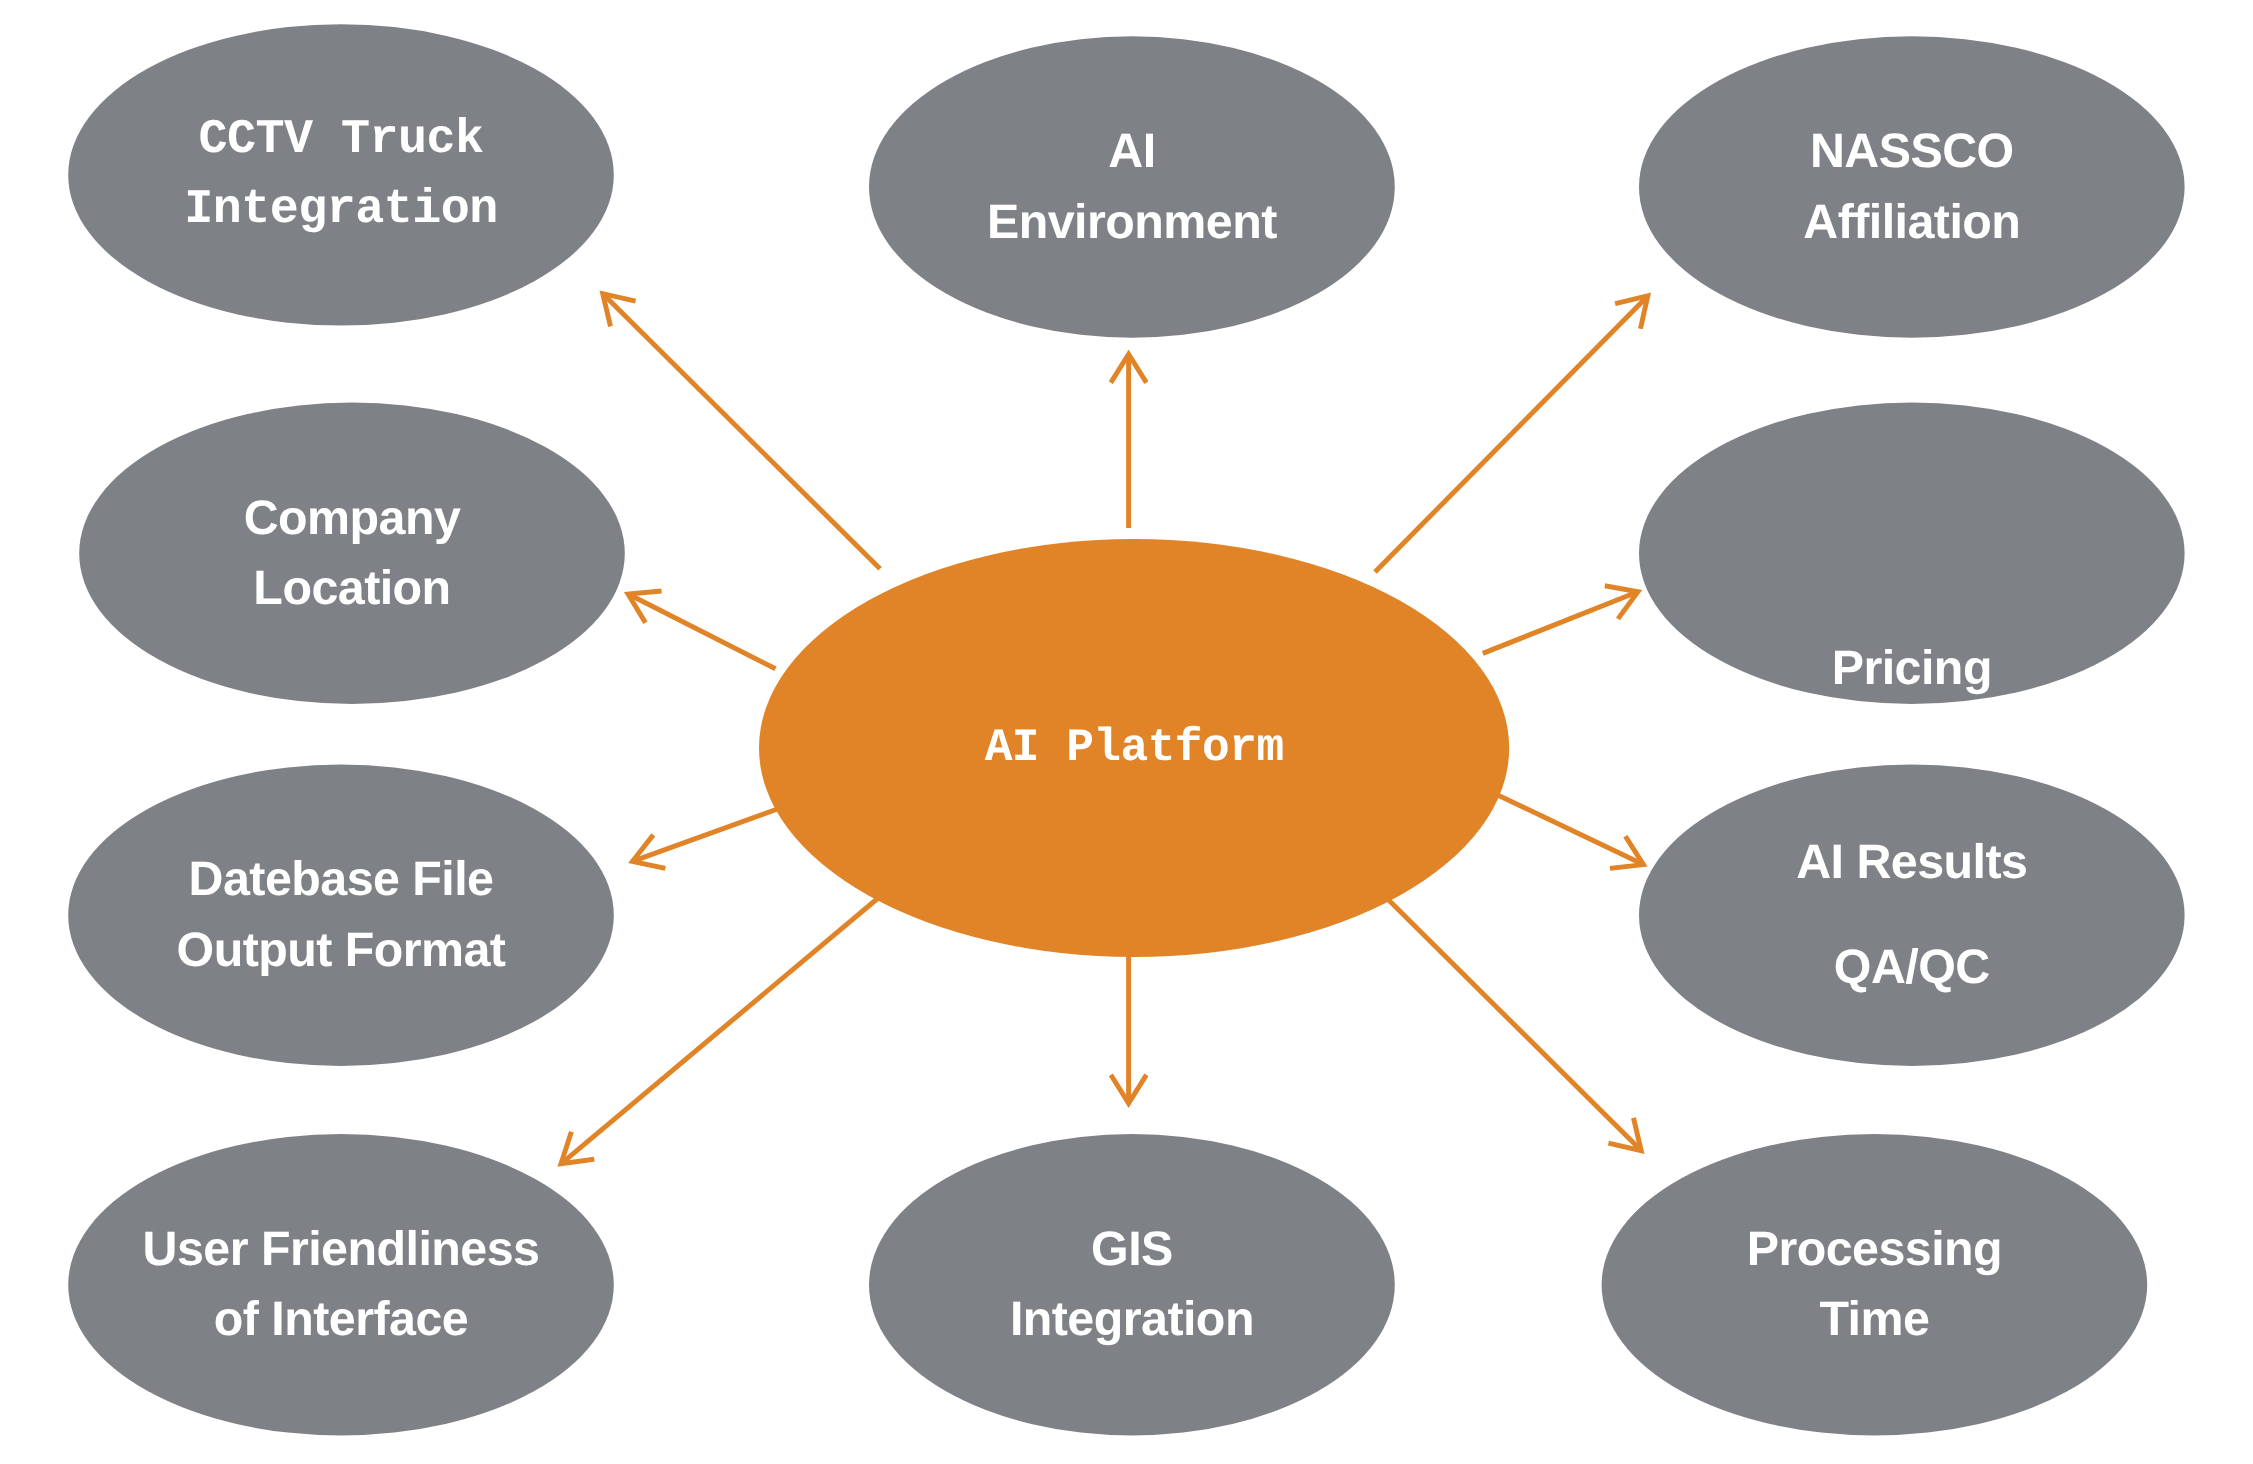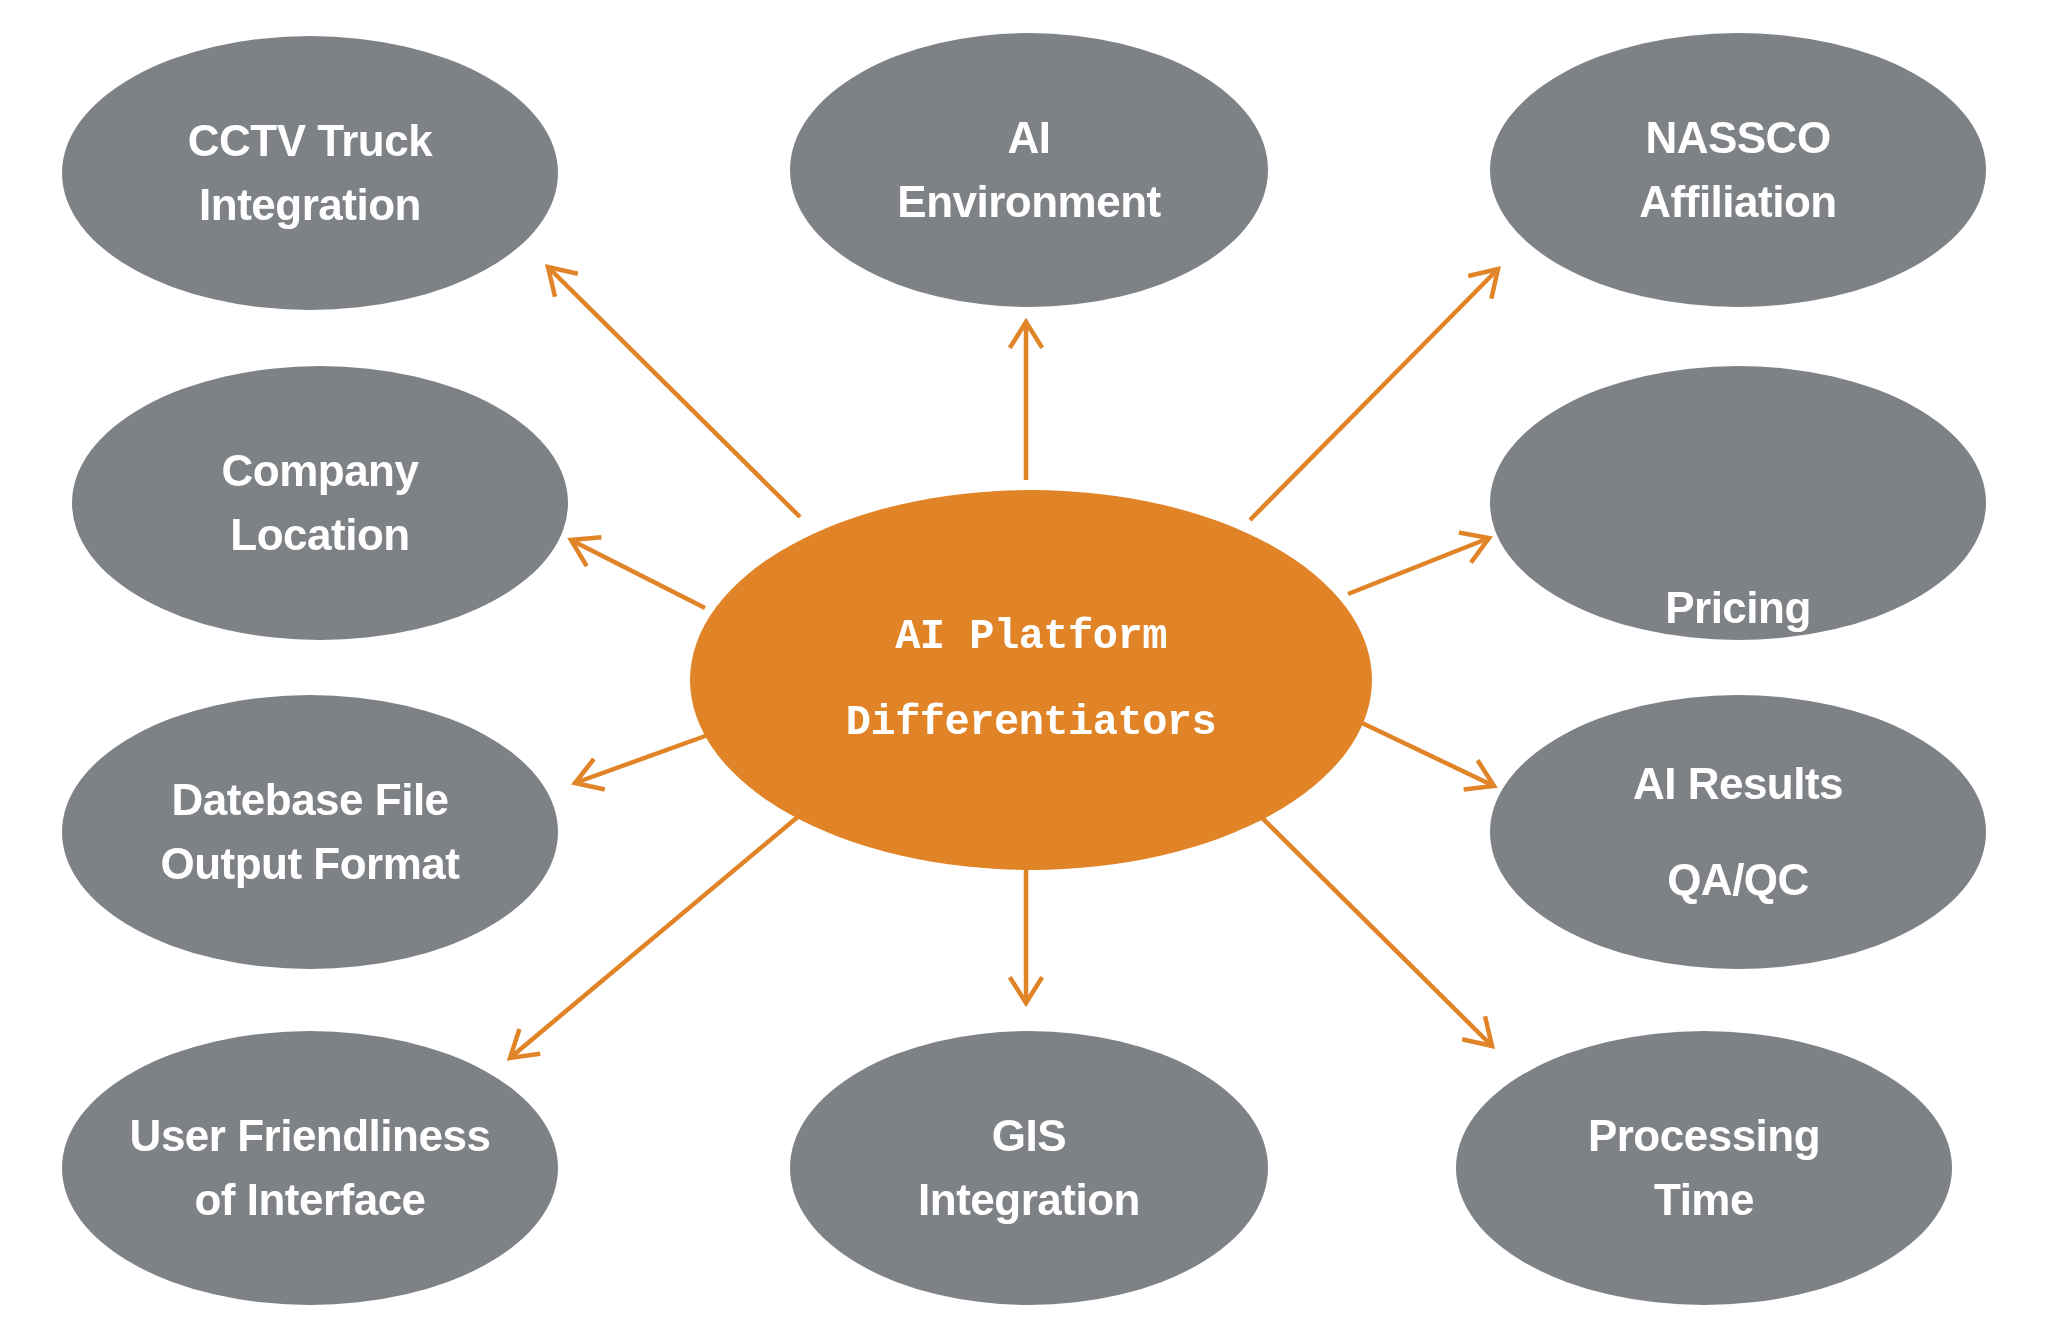--- a/index.html
+++ b/index.html
@@ -37,21 +37,21 @@
     line-height: 64px;
   }
   .node.mid { width: 478px; }
   .node.center {
     left: 690px; top: 490px;
     width: 682px; height: 380px;
     font-size: 42px;
     line-height: 86px;
     font-family: Liberation Mono, monospace;
   }
-  .n-cctv       { left: 62px;   top: 36px;   }
+  .n-cctv       { left: 62px;   top: 22px; font-family: Liberation Mono, monospace;   }
   .n-company    { left: 72px;   top: 366px;  }
   .n-datebase   { left: 62px;   top: 695px; align-items: center;  }
   .n-user       { left: 62px;   top: 1031px; }
   .n-aienv      { left: 790px;  top: 33px;   }
   .n-gis        { left: 790px;  top: 1031px; }
   .n-nassco     { left: 1490px; top: 33px;   }
   .n-pricing    { left: 1490px; top: 366px;  }
   .n-airesults  { left: 1490px; top: 695px;  }
   .n-processing { left: 1456px; top: 1031px; }
 </style>
@@ -75,21 +75,20 @@
       <line x1="1026" y1="856" x2="1026" y2="1003" marker-end="url(#ah)"></line>
       <line x1="1250" y1="520" x2="1498" y2="269" marker-end="url(#ah)"></line>
       <line x1="1348" y1="594" x2="1489" y2="538" marker-end="url(#ah)"></line>
       <line x1="1360" y1="722" x2="1494" y2="786" marker-end="url(#ah)"></line>
       <line x1="1242" y1="798" x2="1492" y2="1046" marker-end="url(#ah)"></line>
     </g>
   </svg>
 
   <div class="node center" style="background:#E08427;">
     <span>AI Platform</span>
-    <span>Differentiators</span>
   </div>
 
   <div class="node gray n-cctv" style="background:#7E8286;">
     <span>CCTV Truck</span>
     <span>Integration</span>
   </div>
 
   <div class="node gray n-company" style="background:#7E8286;">
     <span>Company</span>
     <span>Location</span>

